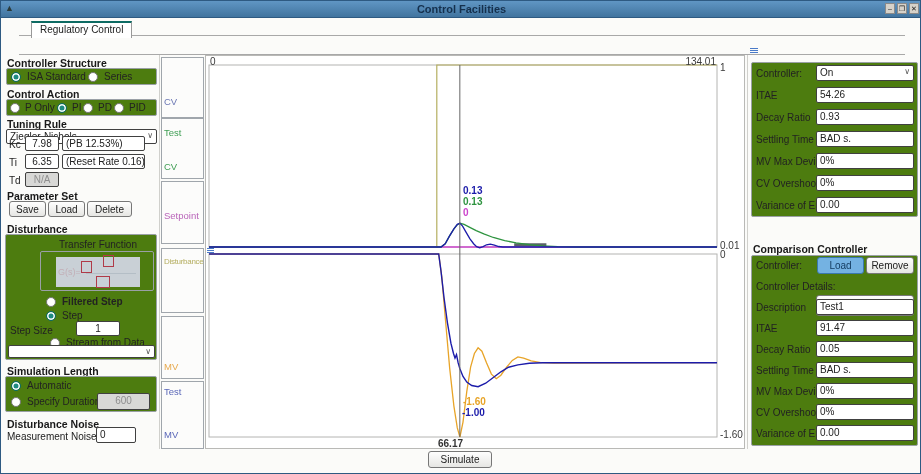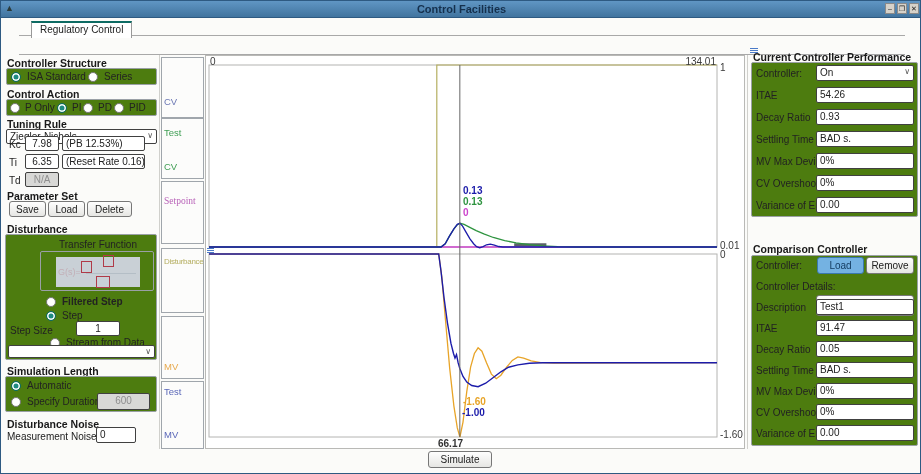--- a/index.html
+++ b/index.html
@@ -146,21 +146,21 @@
   <div class="abs" style="left:158px;top:54px;width:1px;height:394px;background:#d0d0cc;"></div>
 
   <div class="abs legbox" style="top:56px;height:61px;">
     <span class="leglbl" style="bottom: 10px; color: rgb(107, 119, 180);">CV</span>
   </div>
   <div class="abs legbox" style="top:117px;height:61px;">
     <span class="leglbl" style="top: 8px; color: rgb(63, 158, 84);">Test</span>
     <span class="leglbl" style="bottom: 6px; color: rgb(63, 158, 84);">CV</span>
   </div>
   <div class="abs legbox" style="top:180px;height:63px;">
-    <span class="leglbl" style="top: 14px; color: rgb(185, 100, 185); font-family: Liberation Serif, serif;">Setpoint</span>
+    <span class="leglbl" style="top: 28px; color: rgb(185, 100, 185);">Setpoint</span>
   </div>
   <div class="abs legbox" style="top:247px;height:65px;">
     <span class="leglbl" style="top: 8px; font-size: 8px; letter-spacing: -0.3px; color: rgb(181, 174, 96);">Disturbance</span>
   </div>
   <div class="abs legbox" style="top:315px;height:63px;">
     <span class="leglbl" style="bottom: 6px; color: rgb(231, 169, 78);">MV</span>
   </div>
   <div class="abs legbox" style="top:380px;height:68px;">
     <span class="leglbl" style="top: 4px; color: rgb(90, 103, 184);">Test</span>
     <span class="leglbl" style="bottom: 8px; color: rgb(90, 103, 184);">MV</span>
@@ -192,21 +192,20 @@
     <span class="abs curslbl" style="left:256px;top:351px;color:#1c1caa;">-1.00</span>
     <span class="abs axlbl" style="left:232px;top:382px;color:#333;font-weight:bold;">66.17</span>
     <div class="abs grip" style="left:1px;top:192px;width:7px;height:5px;"></div>
   </div>
 
   <div class="abs btn" style="left:427px;top:450px;width:64px;height:17px;line-height:16px;">Simulate</div>
 
   <div class="abs" style="left:746px;top:54px;width:1px;height:394px;background:#d0d0cc;"></div>
   <div class="abs grip" style="left:749px;top:47px;width:8px;height:5px;"></div>
 
-  <div class="abs hd" style="left:752px;top:50px;">Current Controller Performance</div>
   <div class="abs gbox" style="left:750px;top:61px;width:167px;height:155px;">
     <div class="prow">
       <span class="lbl">Controller:</span>
       <div class="field">
         <span>On</span>
         <span class="chev">∨</span>
       </div>
     </div>
     <div class="prow">
         <span class="lbl">ITAE</span>

